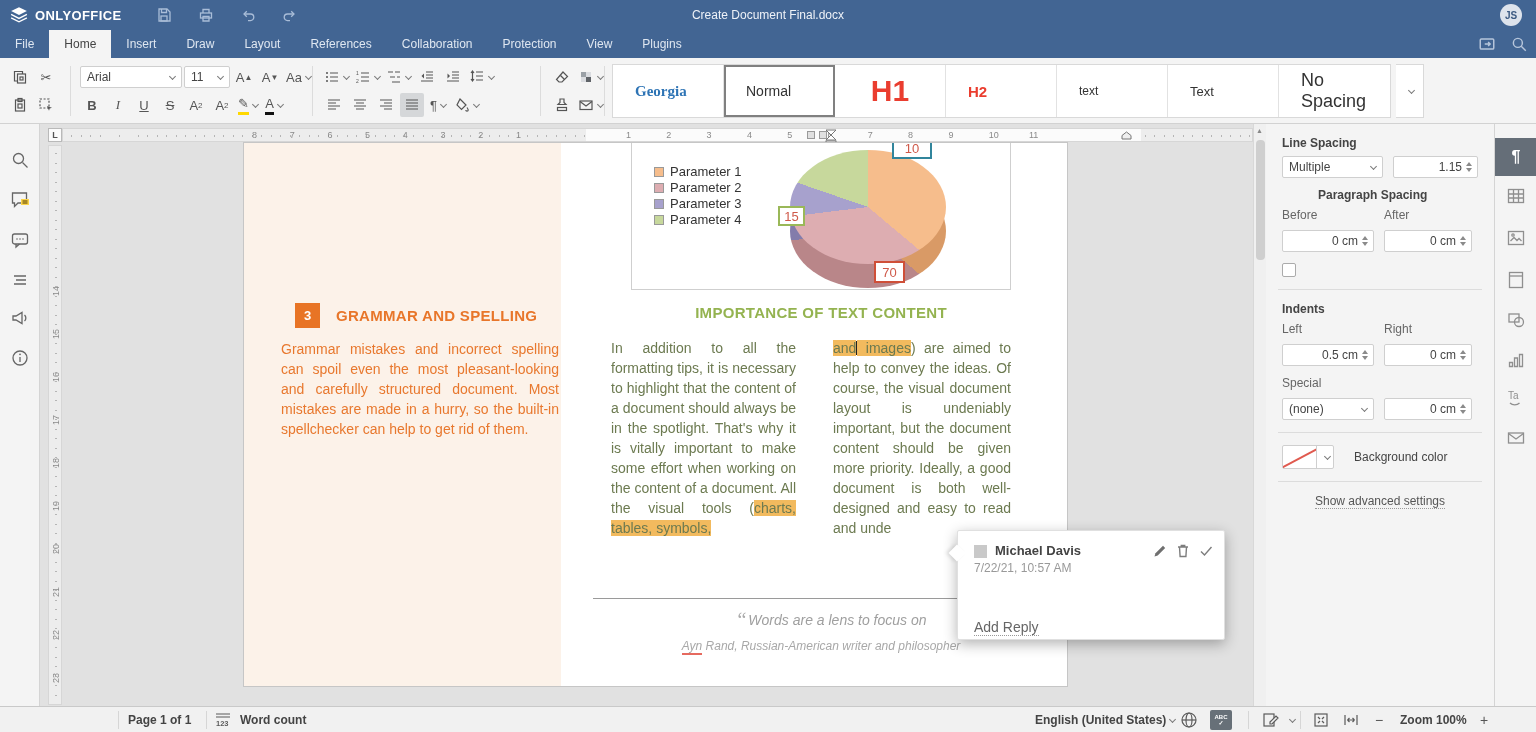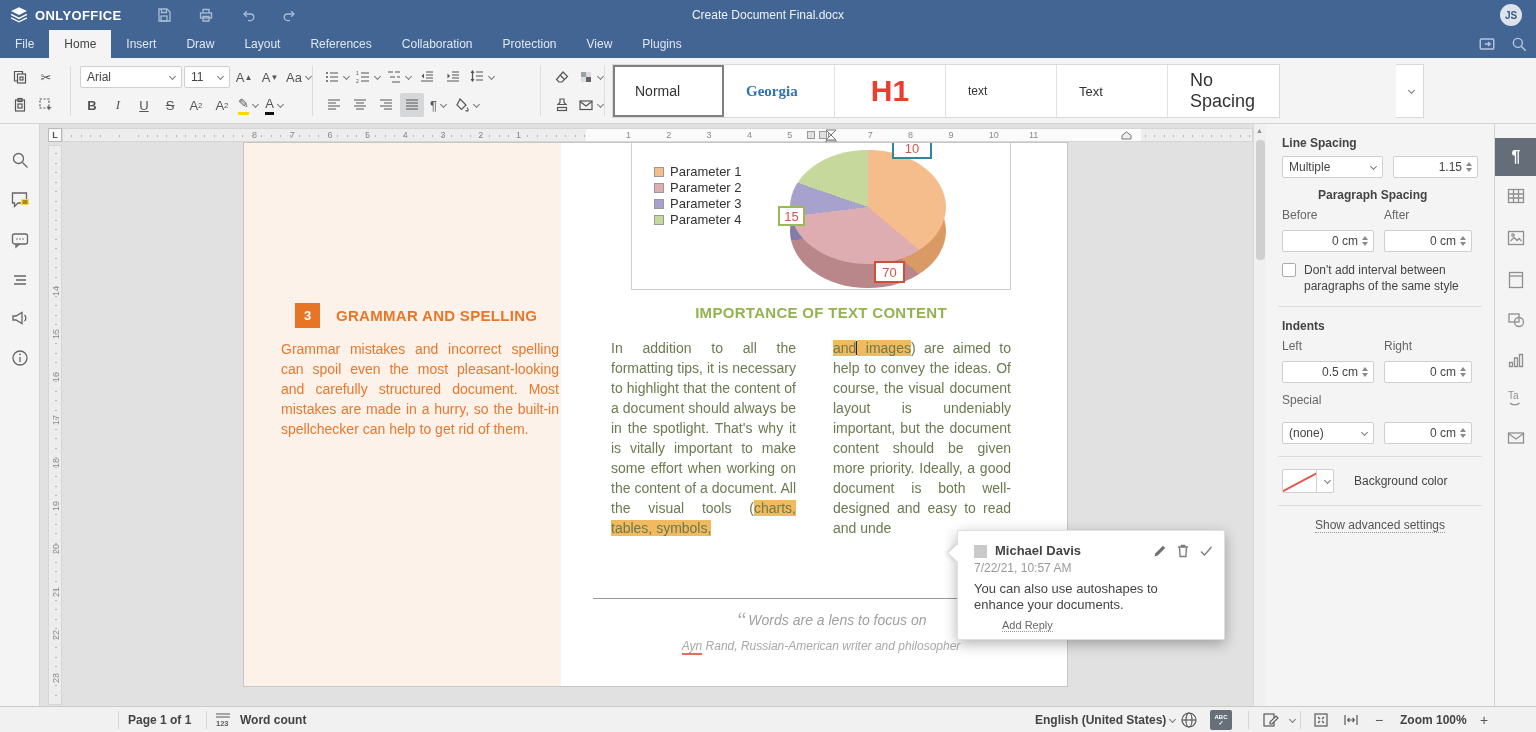--- a/index.html
+++ b/index.html
@@ -87,21 +87,21 @@
   #quote-attr { position:absolute; left:349px; top:496px; width:456px; text-align:center; color:#a8a8a8; font-size:12px; font-style:italic; }
   #quote-attr .misspell { border-bottom:2px solid #e66a5f; }
 
   
   #comment { position:absolute; left:917px; top:406px; width:268px; height:110px; background:#fff; border:1px solid #e0e0e0; box-shadow:0 4px 14px rgba(0,0,0,.3); border-radius:2px; z-index:30; }
   #comment .tail { position:absolute; left:-7px; top:16px; width:12px; height:12px; background:#fff; transform:rotate(45deg); box-shadow:-2px 2px 4px rgba(0,0,0,.12); }
   #c-avatar { position:absolute; left:16px; top:14px; width:13px; height:13px; background:#c9c9c9; }
   #c-name { position:absolute; left:37px; top:12px; font-size:13px; font-weight:bold; color:#444; }
   #c-date { position:absolute; left:16px; top:30px; font-size:12px; color:#999; }
   #c-body { position:absolute; left:16px; top:50px; width:236px; font-size:13px; color:#444; line-height:16px; }
-  #c-reply { position:absolute; left:16px; top:88px; font-size:11px; color:#666; border-bottom:1px dotted #999;margin-left:28px; }
+  #c-reply { position:absolute; left:16px; top:88px; font-size:14px; color:#666; border-bottom:1px dotted #999; }
   .c-act { position:absolute; top:12px; width:16px; height:16px; }
   .c-act svg { stroke:#7d7d7d; fill:none; stroke-width:1.4; }
 
   
   #scrollbar { position:absolute; left:1253px; top:124px; width:13px; height:582px; background:#f0f0f0; border-left:1px solid #d8d8d8; }
   #sb-up { position:absolute; left:2px; top:3px; font-size:7px; color:#888; }
   #sb-thumb { position:absolute; left:2px; top:16px; width:9px; height:120px; background:#cfcfcf; border-radius:4px; }
 
   
   #rightpanel { position:absolute; left:1266px; top:124px; width:228px; height:582px; background:#f4f4f4; padding:12px 16px 0 16px; font-size:12px; color:#444; }
@@ -387,23 +387,24 @@
               <rect x="2" y="4" width="12" height="8.5"></rect>
               <path d="M2 4.5l6 4.5 6-4.5"></path>
             </svg>
             <i class="chev"></i>
           </span>
       </div>
     </div>
     <div class="tsep" style="left:604px;"></div>
 
     <div id="style-gallery">
+      <div class="sty sty-georgia">Georgia</div>
       <div class="sty sel" style="font-size:14px;">Normal</div>
-      <div class="sty sty-georgia">Georgia</div>
       <div class="sty sty-h1">H1</div>
+      <div class="sty sty-h2">H2</div>
       <div class="sty" style="font-size:12px;">text</div>
       <div class="sty" style="font-size:13px;">Text</div>
       <div class="sty" style="font-size:18px; border-right:none;">No Spacing</div>
     </div>
     <div id="style-expand">
         <i class="chev"></i>
       </div>
   </div>
 
   <div id="leftstrip">
@@ -561,21 +562,20 @@
       <span class="c-act" style="right:33px;">
         <svg viewBox="0 0 16 16">
             <path d="M3 4h10M6.3 4V2.5h3.4V4M4.5 4l.6 9.5h5.8l.6-9.5"></path>
           </svg>
         </span>
       <span class="c-act" style="right:10px;">
         <svg viewBox="0 0 16 16">
             <path d="M3 8.5l3.5 3.5L13.5 4"></path>
           </svg>
         </span>
-      <div id="c-body">You can also use autoshapes to enhance your documents.</div>
       <div id="c-reply">Add Reply</div>
     </div>
   </div>
 
   <div id="scrollbar">
     <span id="sb-up">▲</span>
     <div id="sb-thumb"></div>
   </div>
 
   <div id="rightpanel">
@@ -609,21 +609,20 @@
       <span class="field num" style="width:88px;">
           <span>0 cm</span>
           <span class="spin">
             <i class="up"></i>
             <i class="dn"></i>
           </span>
         </span>
     </div>
     <div id="chkrow">
       <span id="chk"></span>
-      <span style="width:170px; line-height:16px;">Don't add interval between paragraphs of the same style</span>
     </div>
     <div class="rp-div"></div>
     <div class="rp-h">Indents</div>
     <div class="rp-row" style="margin-bottom:4px;">
       <span class="rp-lab" style="width:92px;">Left</span>
       <span class="rp-lab">Right</span>
     </div>
     <div class="rp-row">
       <span class="field num" style="width:92px;">
           <span>0.5 cm</span>
@@ -634,21 +633,21 @@
         </span>
       <span class="field num" style="width:88px;">
           <span>0 cm</span>
           <span class="spin">
             <i class="up"></i>
             <i class="dn"></i>
           </span>
         </span>
     </div>
     <div class="rp-lab">Special</div>
-    <div class="rp-row" style="margin-top:15px;">
+    <div class="rp-row" style="margin-top:8px;">
       <span class="combo" style="width:92px;">
           <span>(none)</span>
           <i class="chev"></i>
         </span>
       <span class="field num" style="width:88px;">
           <span>0 cm</span>
           <span class="spin">
             <i class="up"></i>
             <i class="dn"></i>
           </span>

